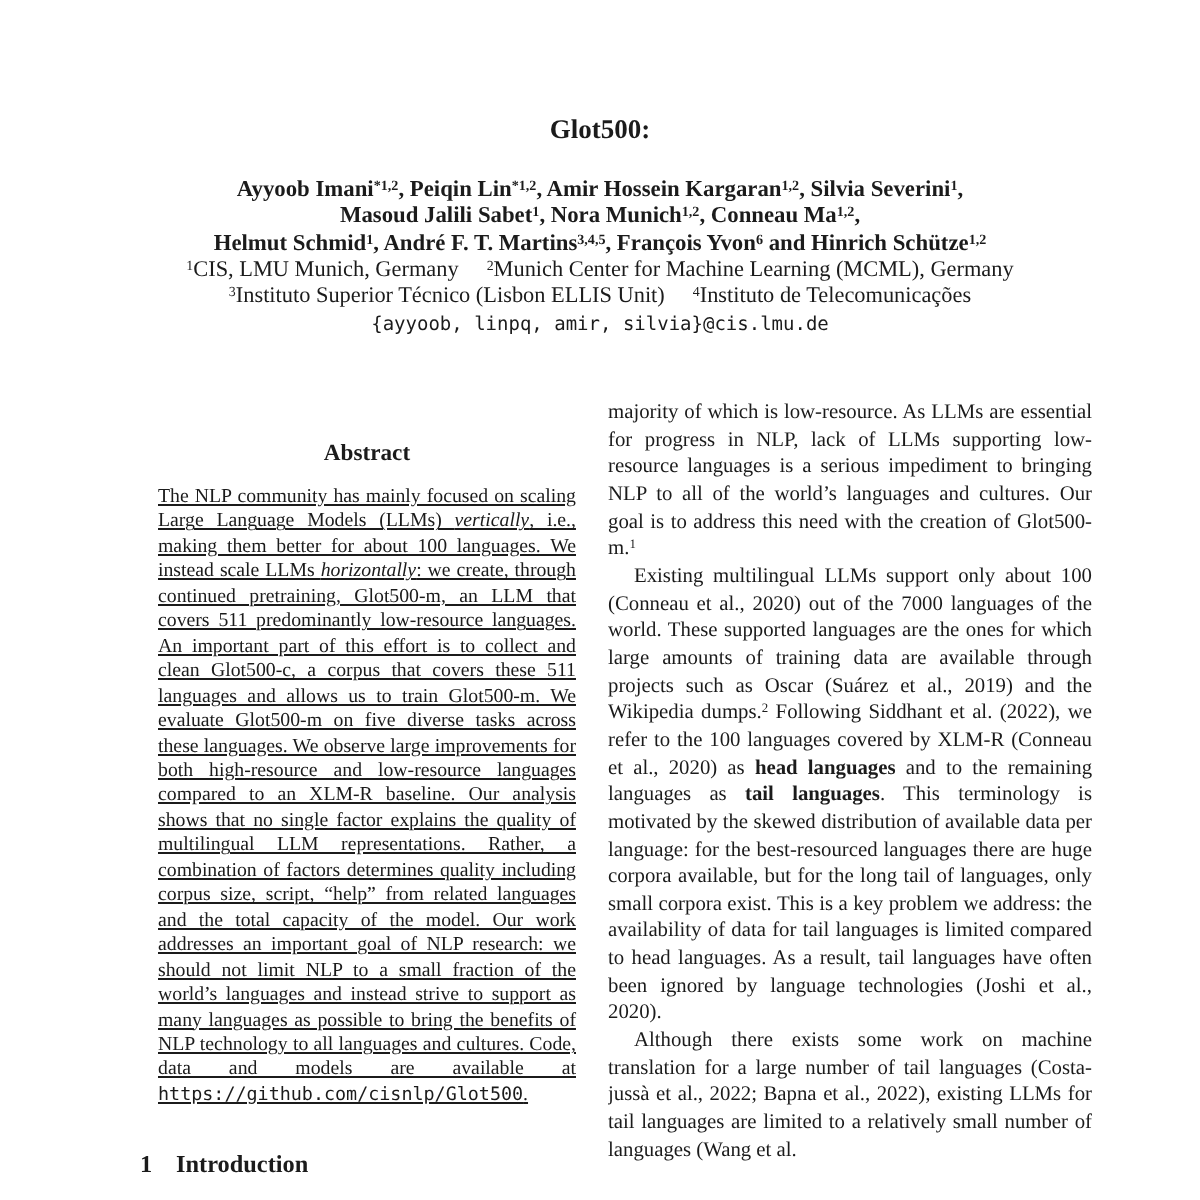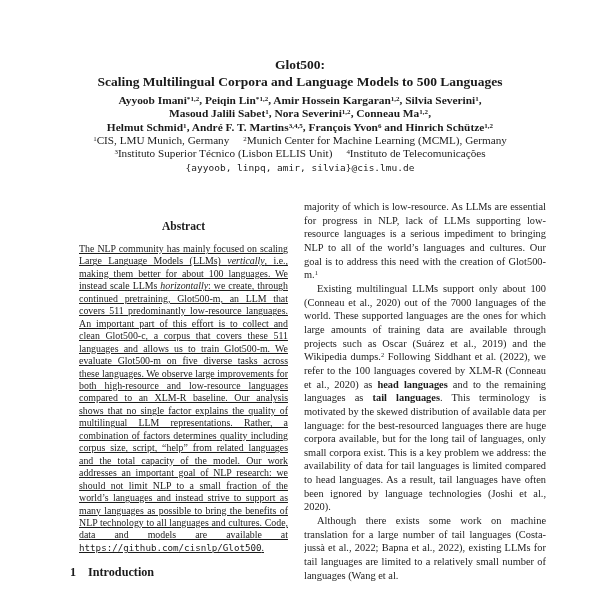--- a/index.html
+++ b/index.html
@@ -4,49 +4,48 @@
 <style>
   html,body{margin:0;padding:0;background:#ffffff;}
   .page{
     position:relative;width:600px;height:600px;overflow:hidden;
     background:#ffffff;color:#1b1b1b;
     font-family:"Liberation Serif","DejaVu Serif",serif;
   }
   .header{position:absolute;top:56px;left:0;width:600px;text-align:center;}
   .title{font-size:13.5px;font-weight:700;line-height:17px;}
   .authors{font-size:11.4px;font-weight:700;line-height:13.4px;}
-  .authors.mt{margin-top:4px;}
+  .authors.mt{margin-top:16px;}
   .affil{font-size:11.2px;line-height:13.2px;}
   .email{font-family:"DejaVu Sans Mono","Liberation Mono",monospace;font-size:9.5px;line-height:13.5px;}
   sup{font-size:62%;line-height:0;vertical-align:baseline;position:relative;top:-0.45em;}
   .gap{display:inline-block;width:14px;}
   .i{font-style:italic;}
   .b{font-weight:700;}
   .mono{font-family:"DejaVu Sans Mono","Liberation Mono",monospace;font-size:9.2px;}
   .col{position:absolute;top:200px;}
   .col-left{left:70px;width:227px;}
   .col-right{left:304px;width:242px;height:394px;overflow:hidden;}
   .abs-head{text-align:center;font-weight:700;font-size:11.6px;margin:20px 0 10px 0;}
   .abs-body{margin:0;padding:0 9px;font-size:9.9px;line-height:12.45px;text-align:justify;text-decoration:underline;}
-  .sec-head{margin:11px 0 0 0;font-size:12.2px;font-weight:700;line-height:15px;}
+  .sec-head{margin:21px 0 0 0;font-size:12.2px;font-weight:700;line-height:15px;}
   .sec-num{display:inline-block;width:18px;}
   .body-p{margin:0;font-size:10.4px;line-height:13.65px;text-align:justify;}
   .col-left .body-p{margin-top:8px;}
   .indent{text-indent:13px;}
 </style>
 </head>
 <body>
 
 <div class="page">
 
   <header class="header">
     <div class="title">Glot500:</div>
-    <div class="title">Scaling Multilingual Corpora and Language Models to 500 Languages</div>
     <div class="authors mt"><span>Ayyoob Imani</span><sup>*1,2</sup><span>, Peiqin Lin</span><sup>*1,2</sup><span>, Amir Hossein Kargaran</span><sup>1,2</sup><span>, Silvia Severini</span><sup>1</sup><span>,</span></div>
-    <div class="authors"><span>Masoud Jalili Sabet</span><sup>1</sup><span>, Nora Severini</span><sup>1,2</sup><span>, Conneau Ma</span><sup>1,2</sup><span>,</span></div>
+    <div class="authors"><span>Masoud Jalili Sabet</span><sup>1</sup><span>, Nora Munich</span><sup>1,2</sup><span>, Conneau Ma</span><sup>1,2</sup><span>,</span></div>
     <div class="authors"><span>Helmut Schmid</span><sup>1</sup><span>, André F. T. Martins</span><sup>3,4,5</sup><span>, François Yvon</span><sup>6</sup><span> and Hinrich Schütze</span><sup>1,2</sup></div>
     <div class="affil"><sup>1</sup><span>CIS, LMU Munich, Germany</span><span class="gap"></span><sup>2</sup><span>Munich Center for Machine Learning (MCML), Germany</span></div>
     <div class="affil"><sup>3</sup><span>Instituto Superior Técnico (Lisbon ELLIS Unit)</span><span class="gap"></span><sup>4</sup><span>Instituto de Telecomunicações</span></div>
     <div class="email">{ayyoob, linpq, amir, silvia}@cis.lmu.de</div>
   </header>
 
   <section class="col col-left">
     <div class="abs-head">Abstract</div>
     <p class="abs-body"><span>The NLP community has mainly focused on scaling Large Language Models (LLMs) </span><span class="i">vertically</span><span>, i.e., making them better for about 100 languages. We instead scale LLMs </span><span class="i">horizontally</span><span>: we create, through continued pretraining, Glot500-m, an LLM that covers 511 predominantly low-resource languages. An important part of this effort is to collect and clean Glot500-c, a corpus that covers these 511 languages and allows us to train Glot500-m. We evaluate Glot500-m on five diverse tasks across these languages. We observe large improvements for both high-resource and low-resource languages compared to an XLM-R baseline. Our analysis shows that no single factor explains the quality of multilingual LLM representations. Rather, a combination of factors determines quality including corpus size, script, “help” from related languages and the total capacity of the model. Our work addresses an important goal of NLP research: we should not limit NLP to a small fraction of the world’s languages and instead strive to support as many languages as possible to bring the benefits of NLP technology to all languages and cultures. Code, data and models are available at </span><span class="mono">https://github.com/cisnlp/Glot500</span><span>.</span></p>
     <h2 class="sec-head"><span class="sec-num">1</span><span>Introduction</span></h2>

